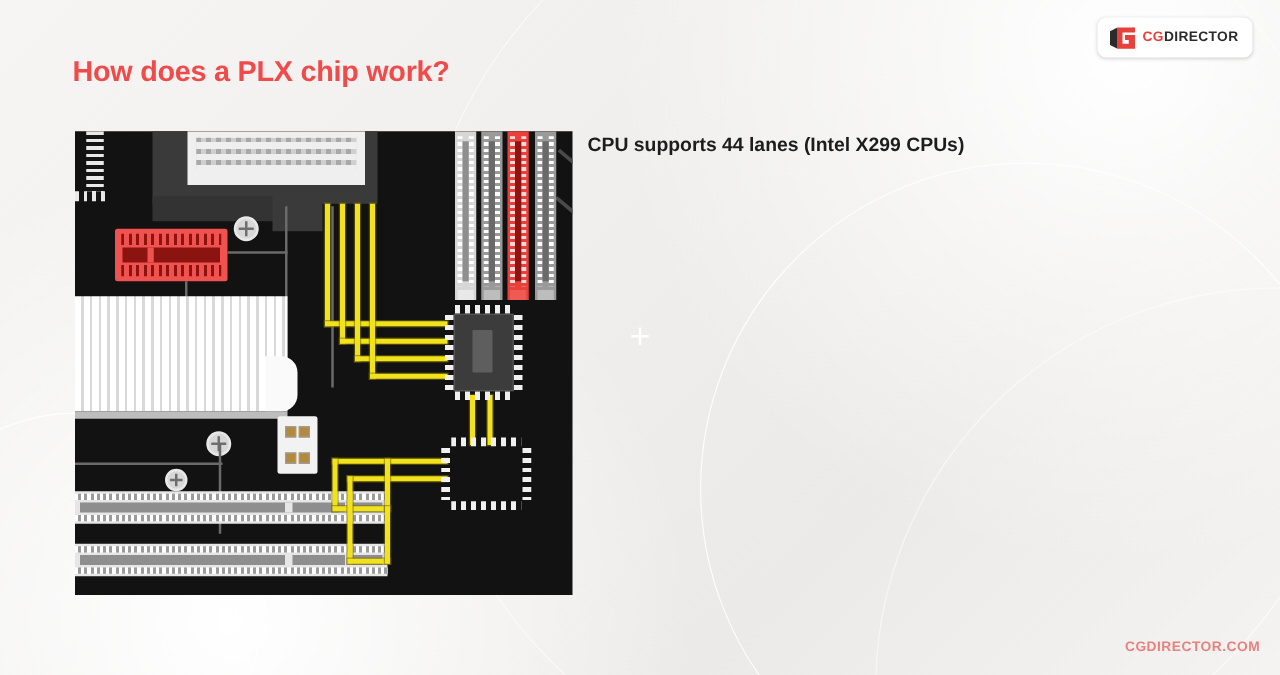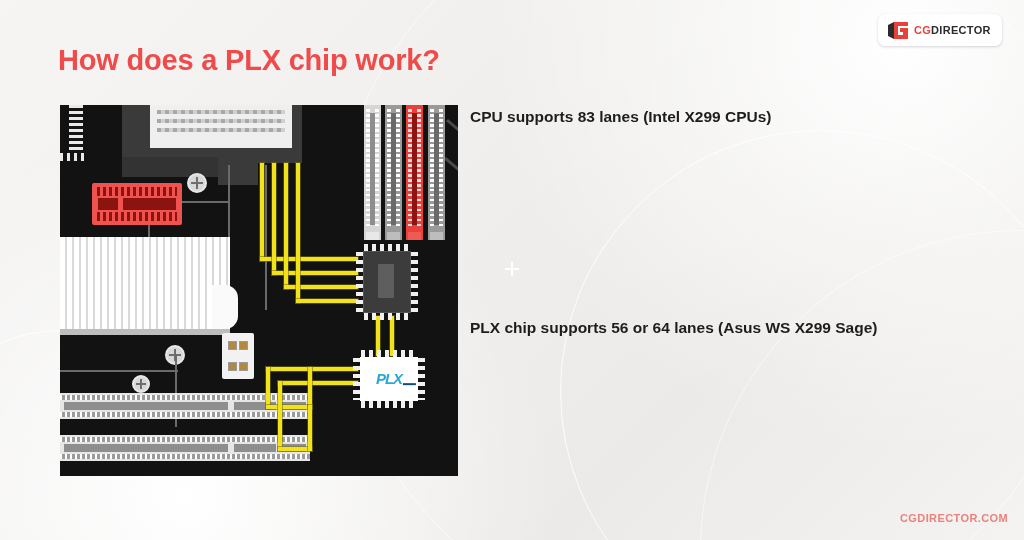--- a/index.html
+++ b/index.html
@@ -37,21 +37,21 @@
     display:flex;align-items:center;gap:5px;padding:0 9px;box-sizing:border-box;
   }
   .logo-mark{width:22px;height:19px;flex:0 0 auto;}
   .logo-word{font-size:11px;font-weight:bold;letter-spacing:.3px;line-height:1;}
   .logo-word .cg{color:#e8403a;}
   .logo-word .dir{color:#2b2b2b;}
 
   
   .title{
     position:absolute;left:58px;top:44px;
-    font-size:29px;font-weight:bold;color:#ef4b4b;letter-spacing:-.2px;
+    font-size:23px;font-weight:bold;color:#ef4b4b;letter-spacing:-.2px;
   }
 
   
   .txtcol{position:absolute;left:470px;width:540px;}
   .head{font-size:15.5px;font-weight:bold;color:#1d1d1d;line-height:1.35;}
   .body{font-size:15px;color:#333;line-height:1.45;font-weight:400;}
   #block1{top:107px;}
   #block1 .body{margin-top:24px;}
   #block2{top:318px;}
   #block2 .body{margin-top:24px;}
@@ -195,25 +195,24 @@
       <circle cx="39" cy="5" r="3" fill="#e8403a"></circle>
     </svg>
     <div class="logo-word">
       <span class="cg">CG</span><span class="dir">DIRECTOR</span>
     </div>
   </div>
 
   <div class="title">How does a PLX chip work?</div>
 
   <div class="txtcol" id="block1">
-    <div class="head">CPU supports 83 lanes (Intel X299 CPUs)</div>
+    <div class="head">CPU supports 44 lanes (Intel X299 CPUs)</div>
   </div>
 
   <div class="txtcol" id="block2">
-    <div class="head">PLX chip supports 56 or 64 lanes (Asus WS X299 Sage)</div>
   </div>
 
   <div id="mb">
 
     <div class="pcb io-teeth"></div>
     <div class="pcb io-teeth2"></div>
 
     <div class="pcb sock-outer"></div>
     <div class="pcb sock-outer2"></div>
     <div class="pcb sock-arm"></div>
@@ -327,22 +326,19 @@
       <div class="die">
           <span class="inner"></span>
         </div>
     </div>
 
     <div class="chip" id="chip-plx">
       <div class="pins-t"></div>
         <div class="pins-b"></div>
         <div class="pins-l"></div>
         <div class="pins-r"></div>
-      <div class="die">
-        <span class="plx-logo">PLX</span>
-      </div>
     </div>
 
   </div>
 
   <div style="position:absolute;left:900px;top:512px;font-size:11px;font-weight:bold;letter-spacing:.4px;color:#e8827f;">CGDIRECTOR.COM</div>
 
 </div>
 
 </body></html>

